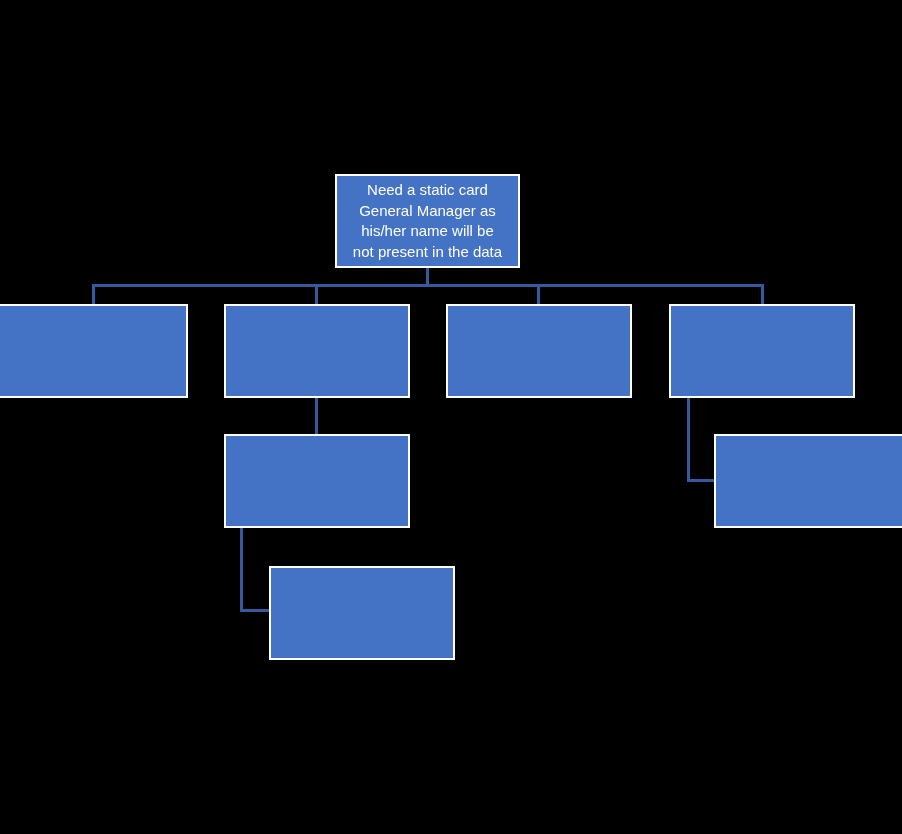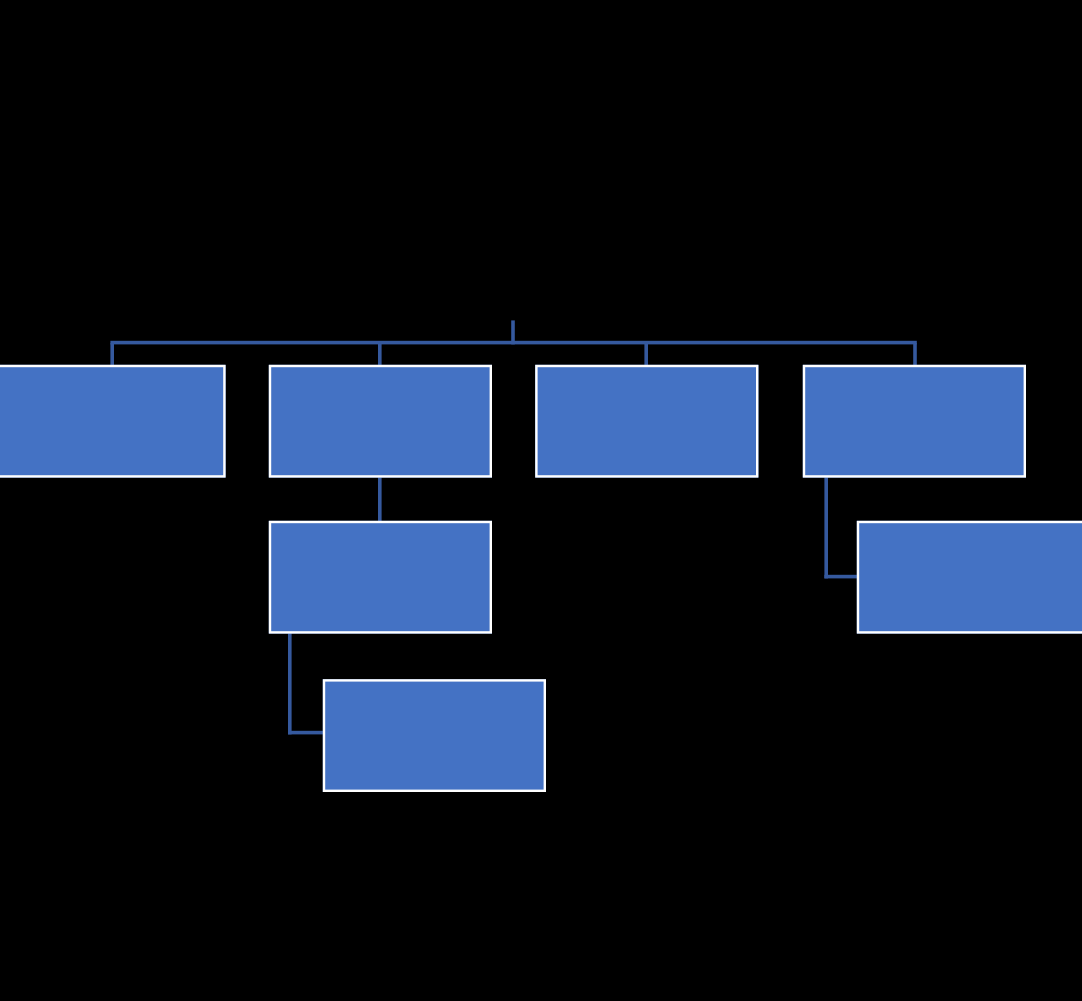--- a/index.html
+++ b/index.html
@@ -35,20 +35,26 @@
   <div class="conn" style="left:761px;top:286px;width:3px;height:19px"></div>
 
   <div class="conn" style="left:315px;top:397px;width:3px;height:38px"></div>
 
   <div class="conn" style="left:687px;top:397px;width:3px;height:85px"></div>
   <div class="conn" style="left:687px;top:479px;width:28px;height:3px"></div>
 
   <div class="conn" style="left:240px;top:527px;width:3px;height:85px"></div>
   <div class="conn" style="left:240px;top:609px;width:30px;height:3px"></div>
 
+  <div class="node" style="left:335px;top:174px;width:185px;height:94px">
+    <span class="label">Need a static card
+General Manager as
+his/her name will be
+not present in the data</span>
+  </div>
 
   <div class="node" style="left:-2px;top:304px;width:190px;height:94px">
     <span class="label"></span>
   </div>
 
   <div class="node" style="left:224px;top:304px;width:186px;height:94px">
     <span class="label"></span>
   </div>
 
   <div class="node" style="left:446px;top:304px;width:186px;height:94px">

